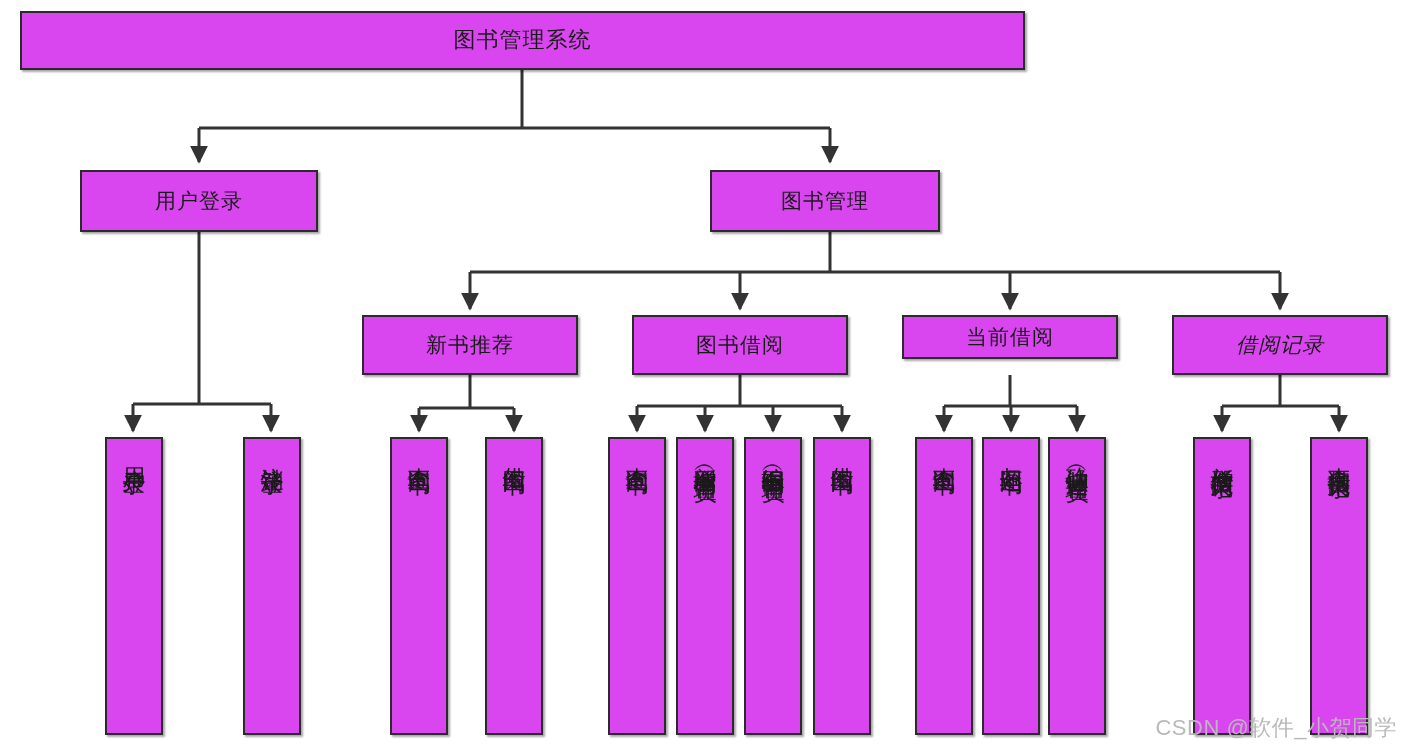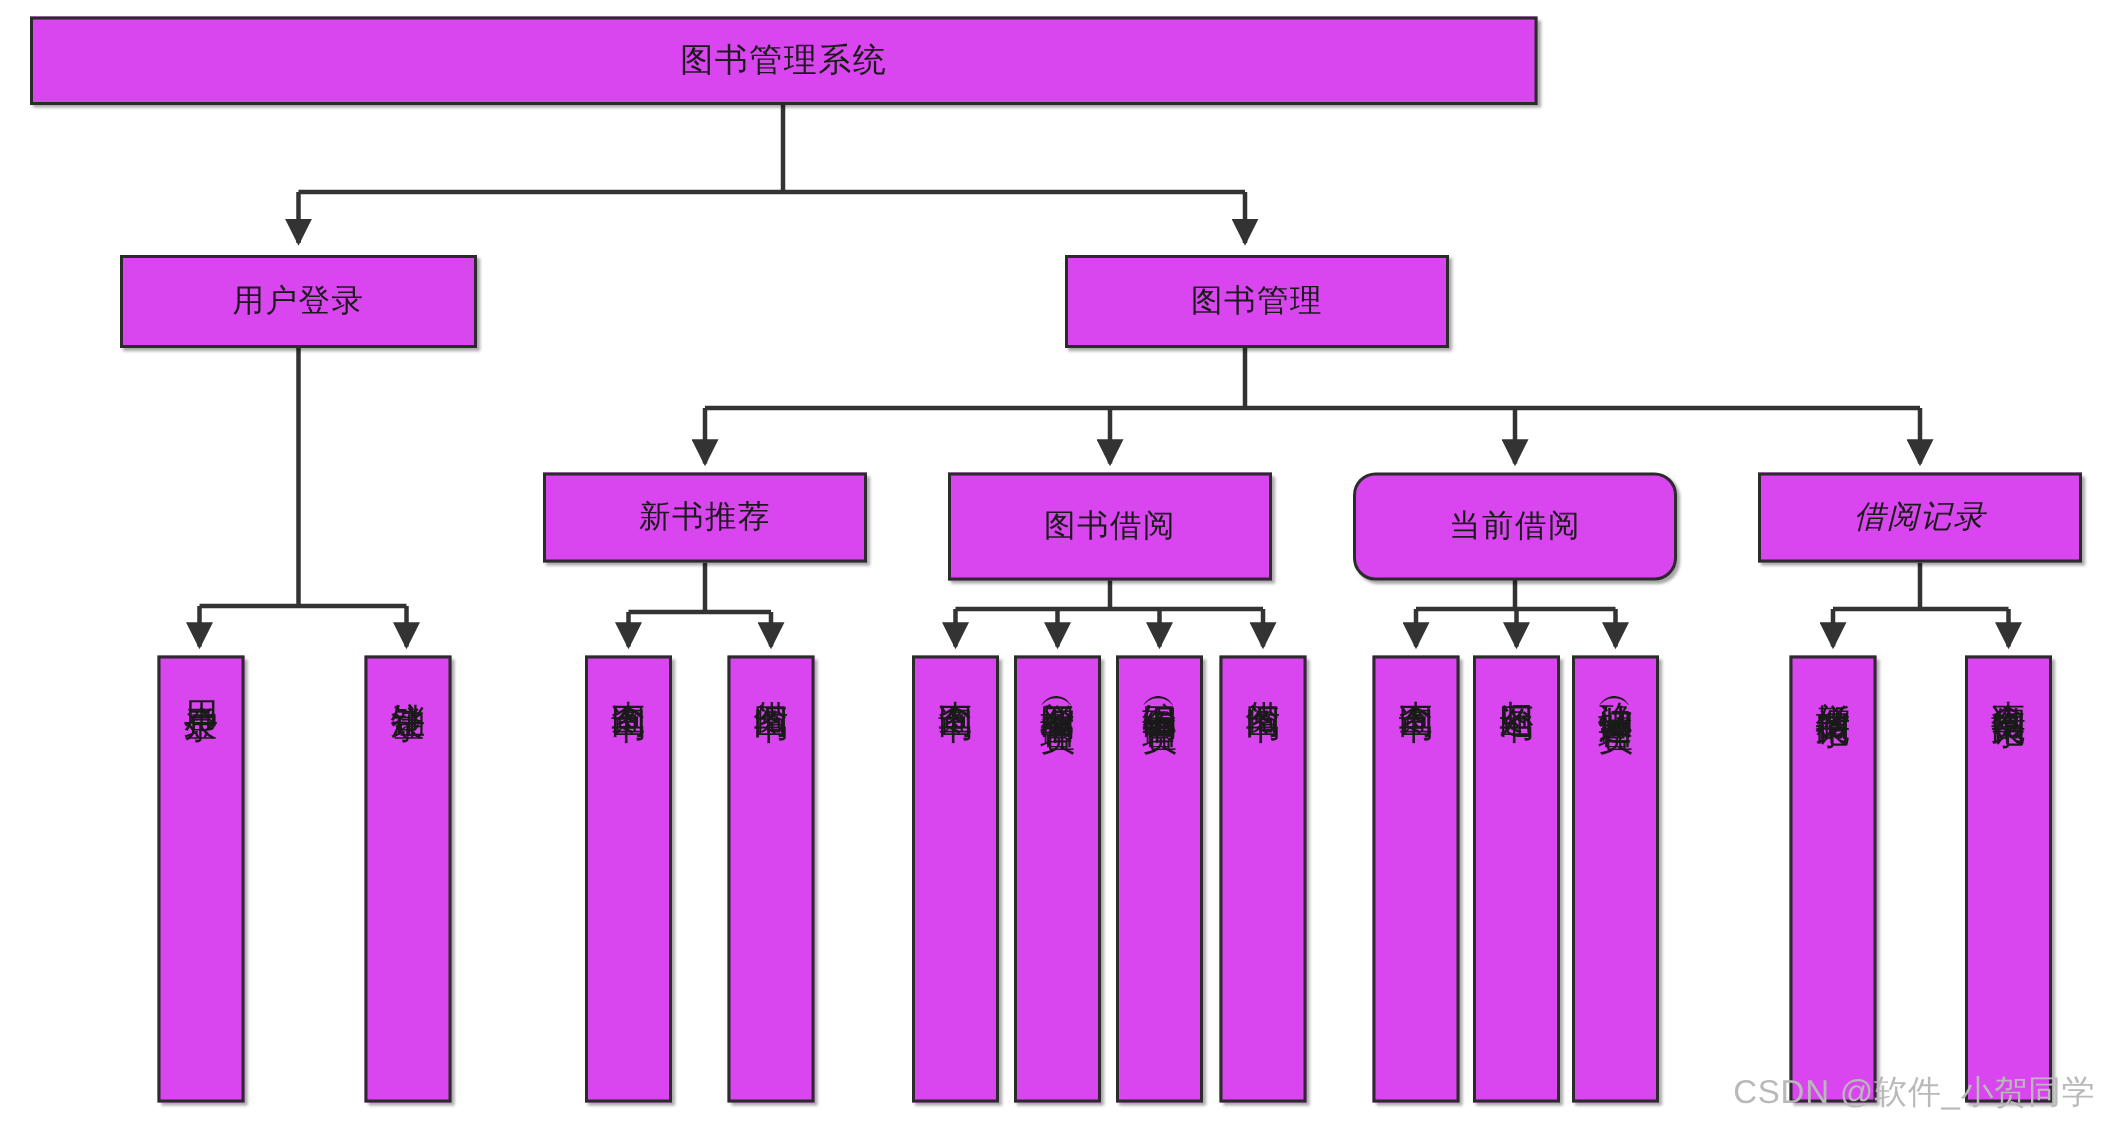--- a/index.html
+++ b/index.html
@@ -117,31 +117,31 @@
     </g>
   </svg>
 
   <div class="node h root" style="left:20px;top:11px;width:1005px;height:59px;">
     <span class="lbl">图书管理系统</span>
   </div>
 
   <div class="node h" style="left:80px;top:170px;width:238px;height:62px;">
     <span class="lbl">用户登录</span>
   </div>
-  <div class="node h" style="left:710px;top:170px;width:256px;height:62px;">
+  <div class="node h" style="left:710px;top:170px;width:230px;height:62px;">
     <span class="lbl">图书管理</span>
   </div>
 
   <div class="node h" style="left:362px;top:315px;width:216px;height:60px;">
     <span class="lbl">新书推荐</span>
   </div>
-  <div class="node h" style="left:632px;top:315px;width:216px;height:72px;">
+  <div class="node h" style="left:632px;top:315px;width:216px;height:60px;">
     <span class="lbl">图书借阅</span>
   </div>
-  <div class="node h" style="left:902px;top:315px;width:216px;height:72px;border-radius:15px;">
+  <div class="node h" style="left:902px;top:315px;width:216px;height:44px;">
     <span class="lbl">当前借阅</span>
   </div>
   <div class="node h" style="left:1172px;top:315px;width:216px;height:60px;font-style:italic;">
     <span class="lbl">借阅记录</span>
   </div>
 
   <div class="node v" style="left:105px;top:437px;width:58px;height:298px;">
     <span class="lbl">用户登录</span>
   </div>
   <div class="node v" style="left:243px;top:437px;width:58px;height:298px;">

